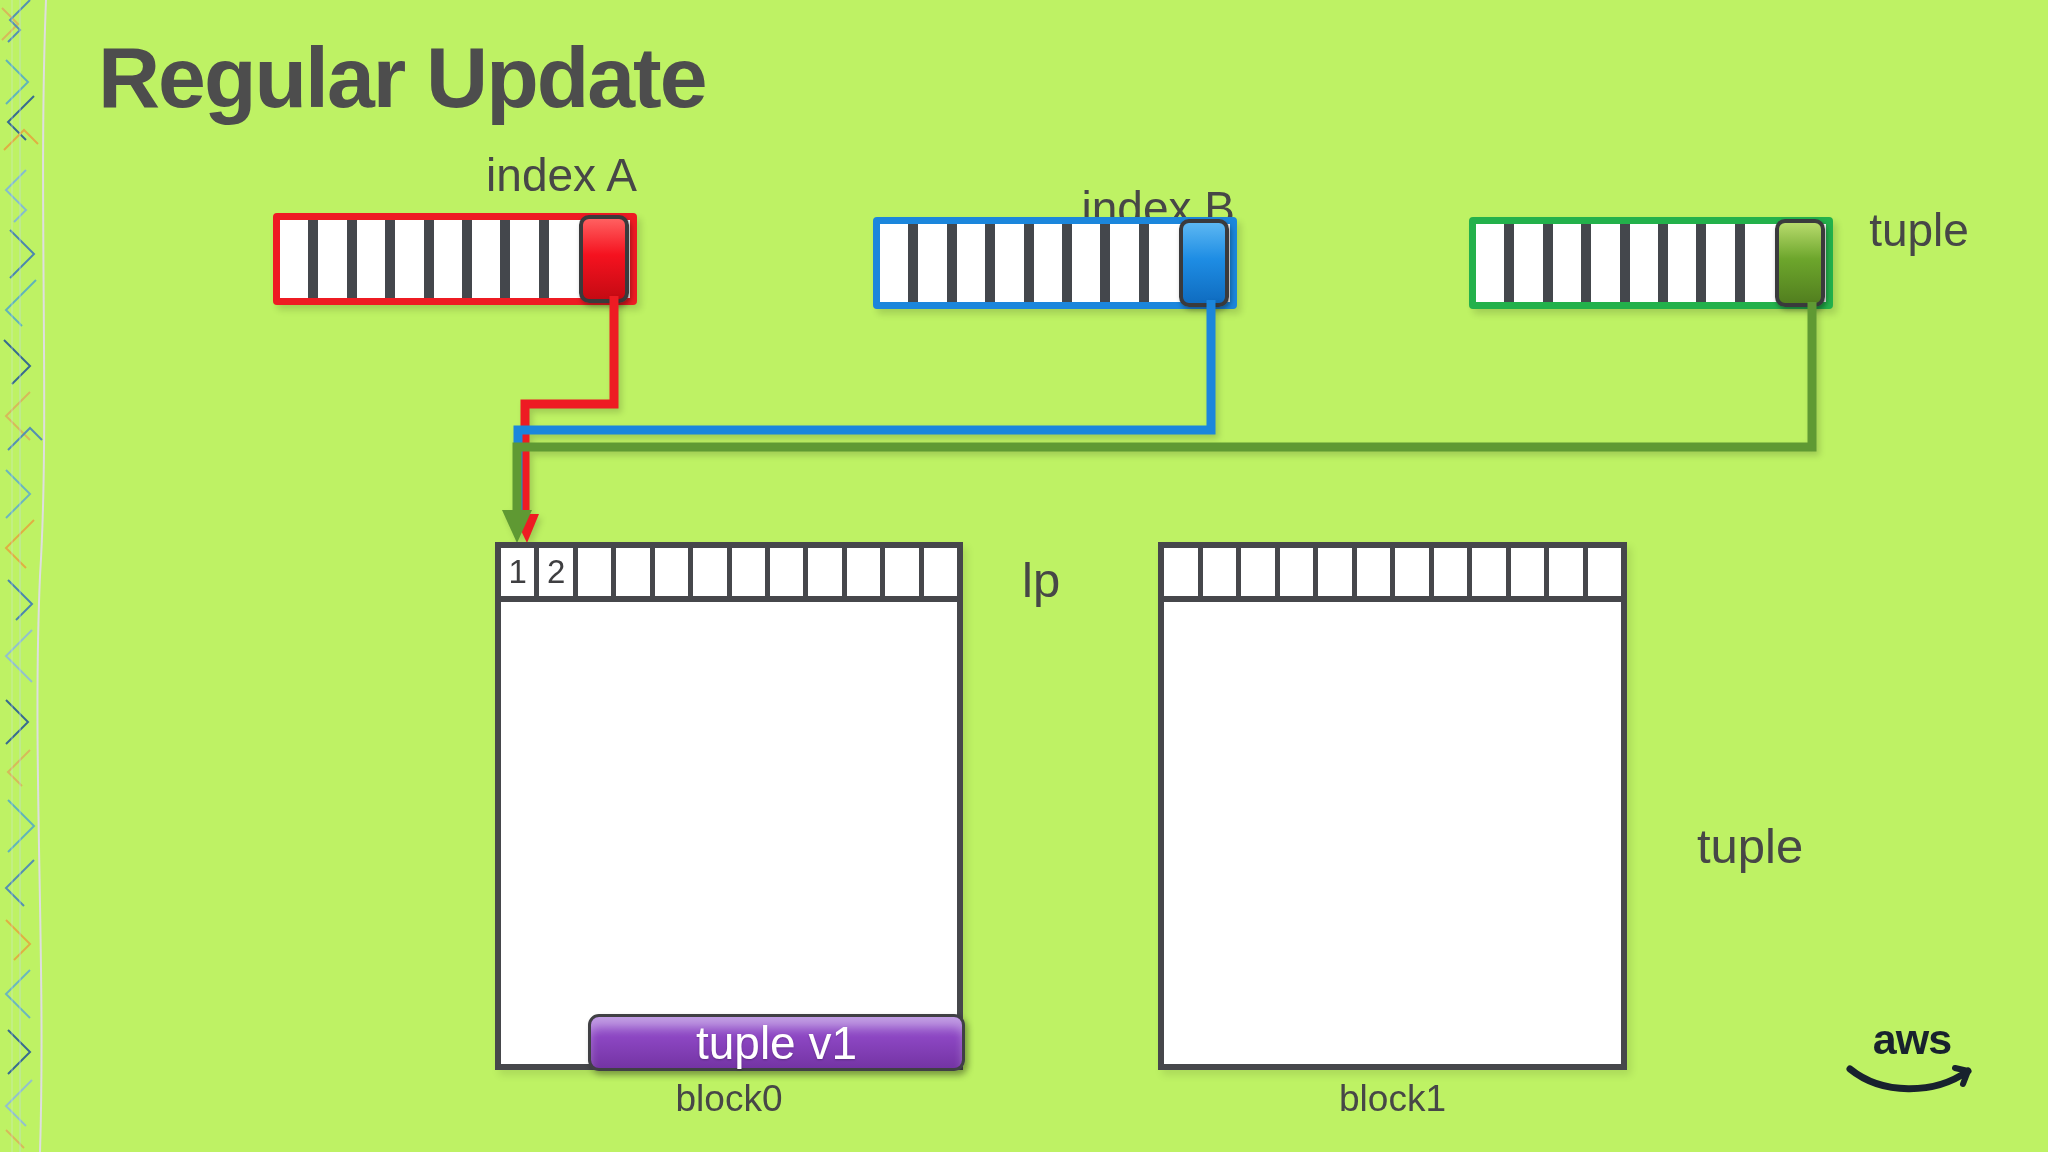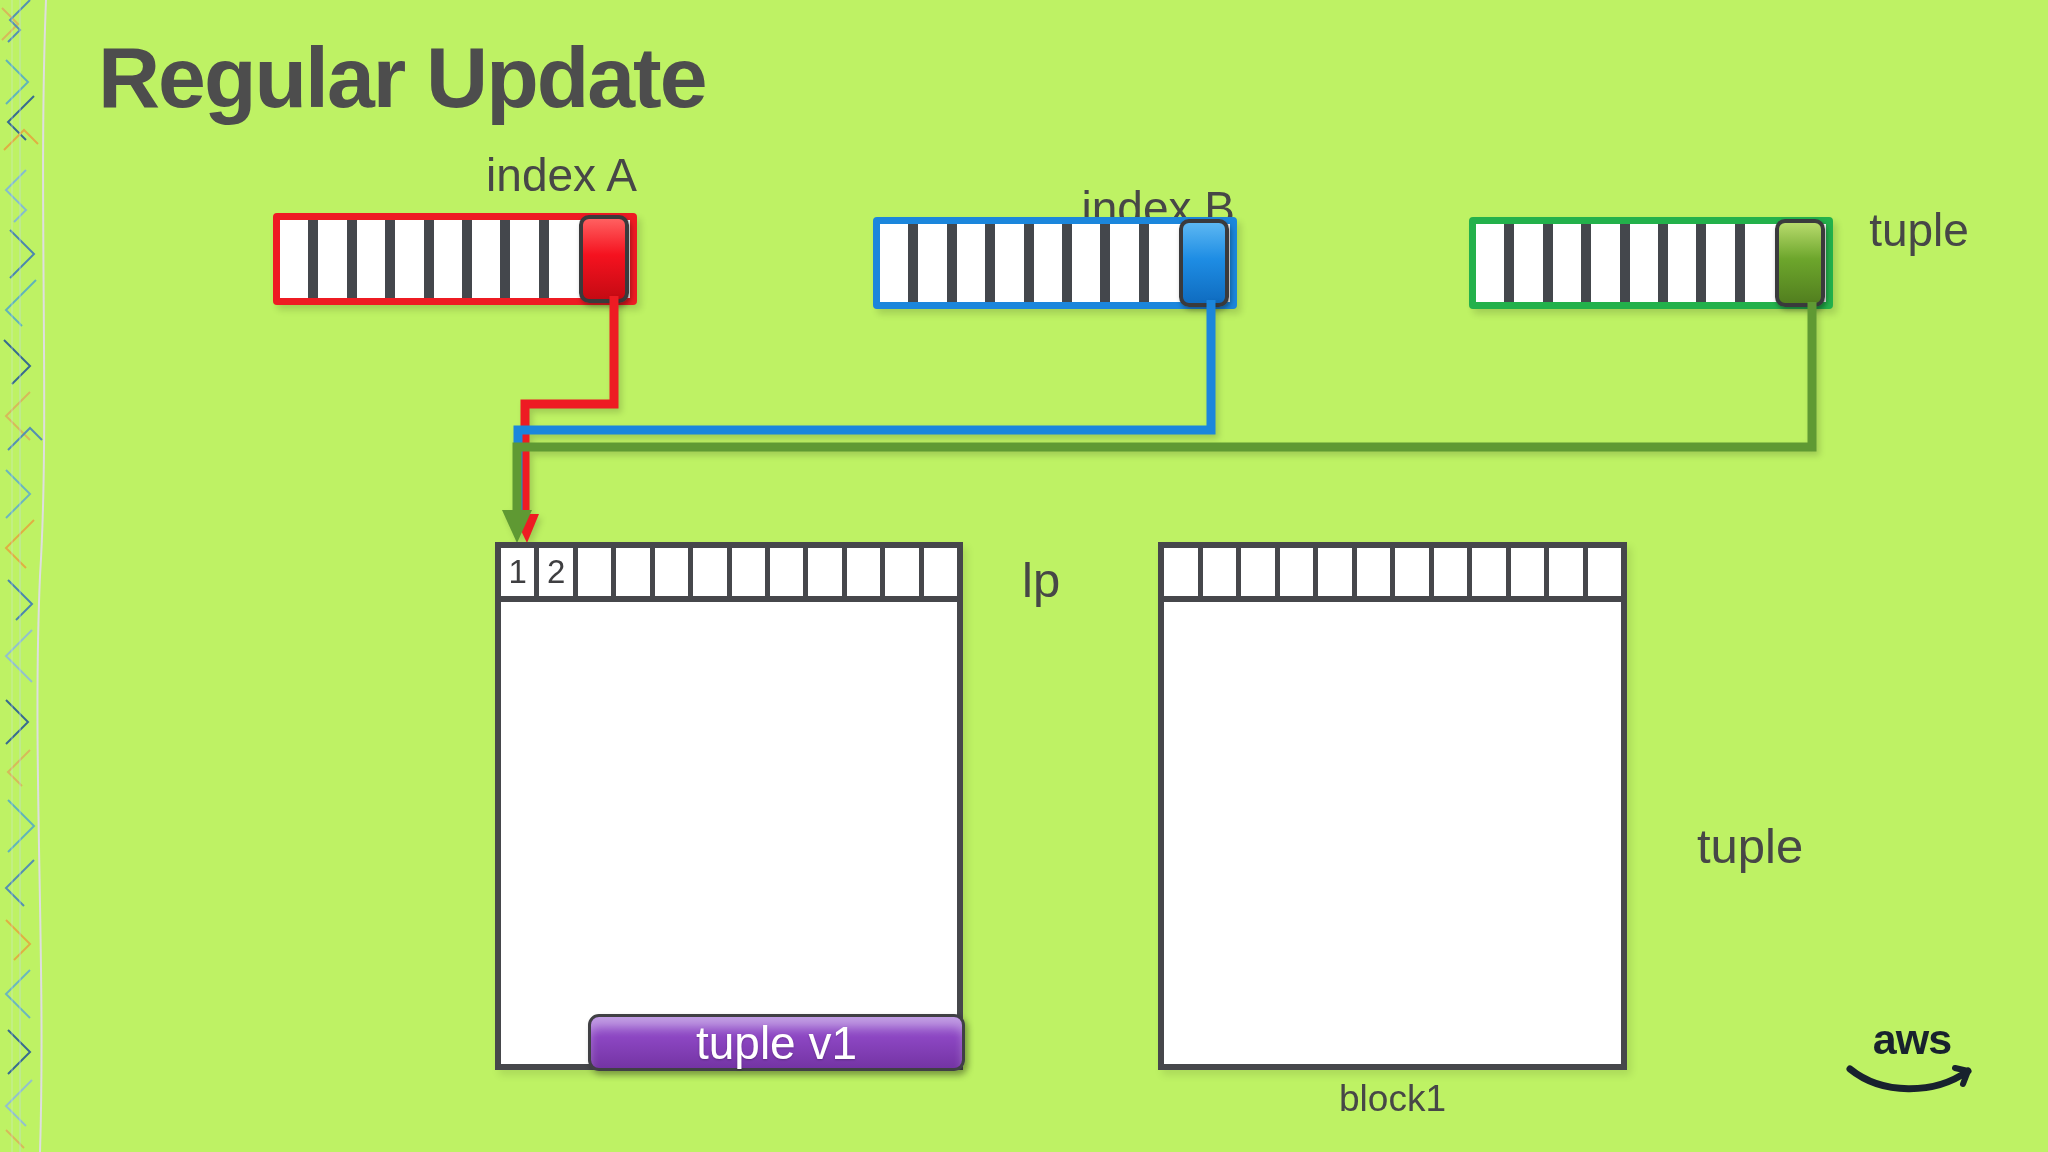--- a/index.html
+++ b/index.html
@@ -231,20 +231,21 @@
       </div>
   </div>
 
   <div class="abs side-label" style="left:1022px; top:552px;">lp</div>
   <div class="abs side-label" style="left:1697px; top:818px;">tuple</div>
 
   <div class="abs tuple" style="background: linear-gradient(rgb(170, 120, 218) 0%, rgb(140, 70, 194) 40%, rgb(116, 52, 164) 100%);">
     <span>tuple v1</span>
   </div>
 
+  <div class="abs block-caption" style="left:495px; width:468px;">block0</div>
   <div class="abs block-caption" style="left:1158px; width:469px;">block1</div>
 
   <div class="abs aws">
     <div class="aws-word">aws</div>
     <svg class="aws-smile" width="140" height="40" viewBox="0 0 140 40">
       <path d="M8 6 C40 32 92 32 126 8" fill="none" stroke="#18222e" stroke-width="7" stroke-linecap="round"></path>
       <path d="M126 8 l-13 -3 M126 8 l-5 13" fill="none" stroke="#18222e" stroke-width="6" stroke-linecap="round"></path>
     </svg>
   </div>
 

